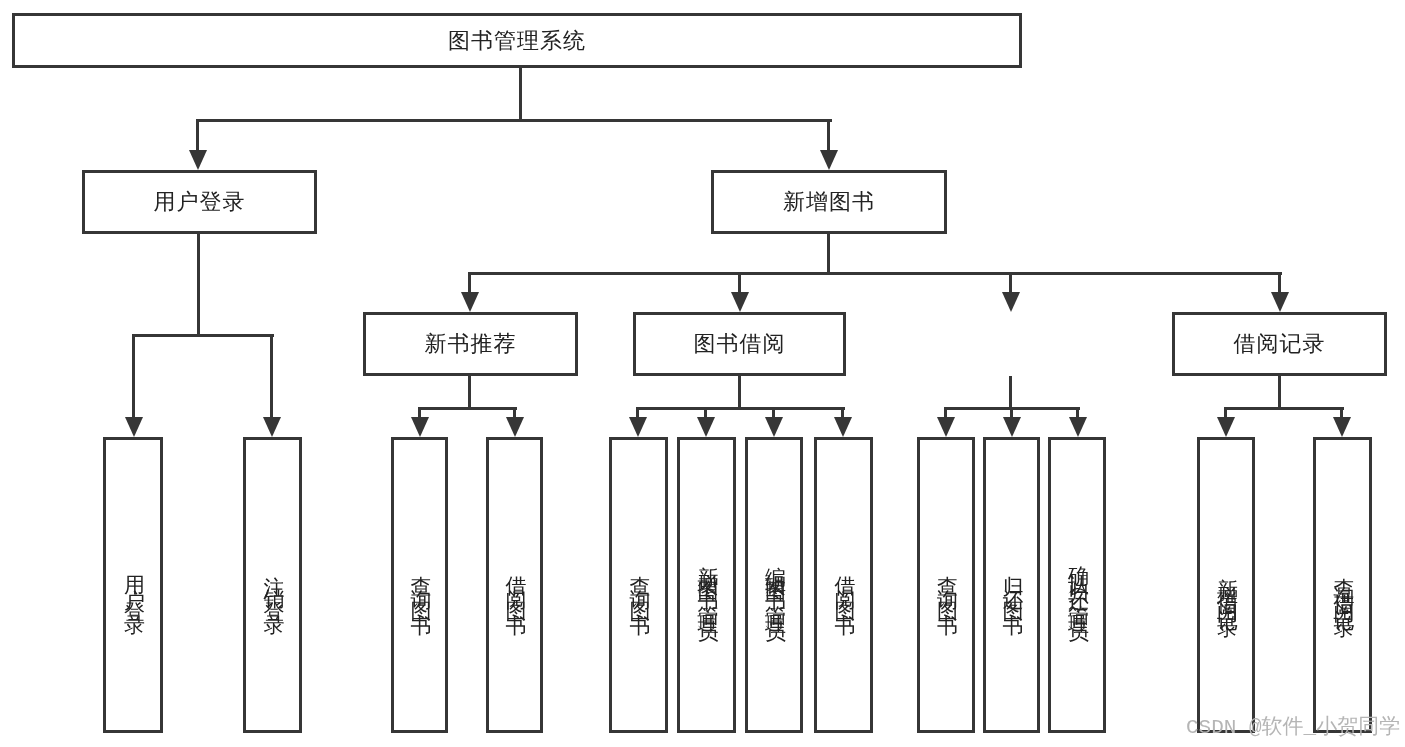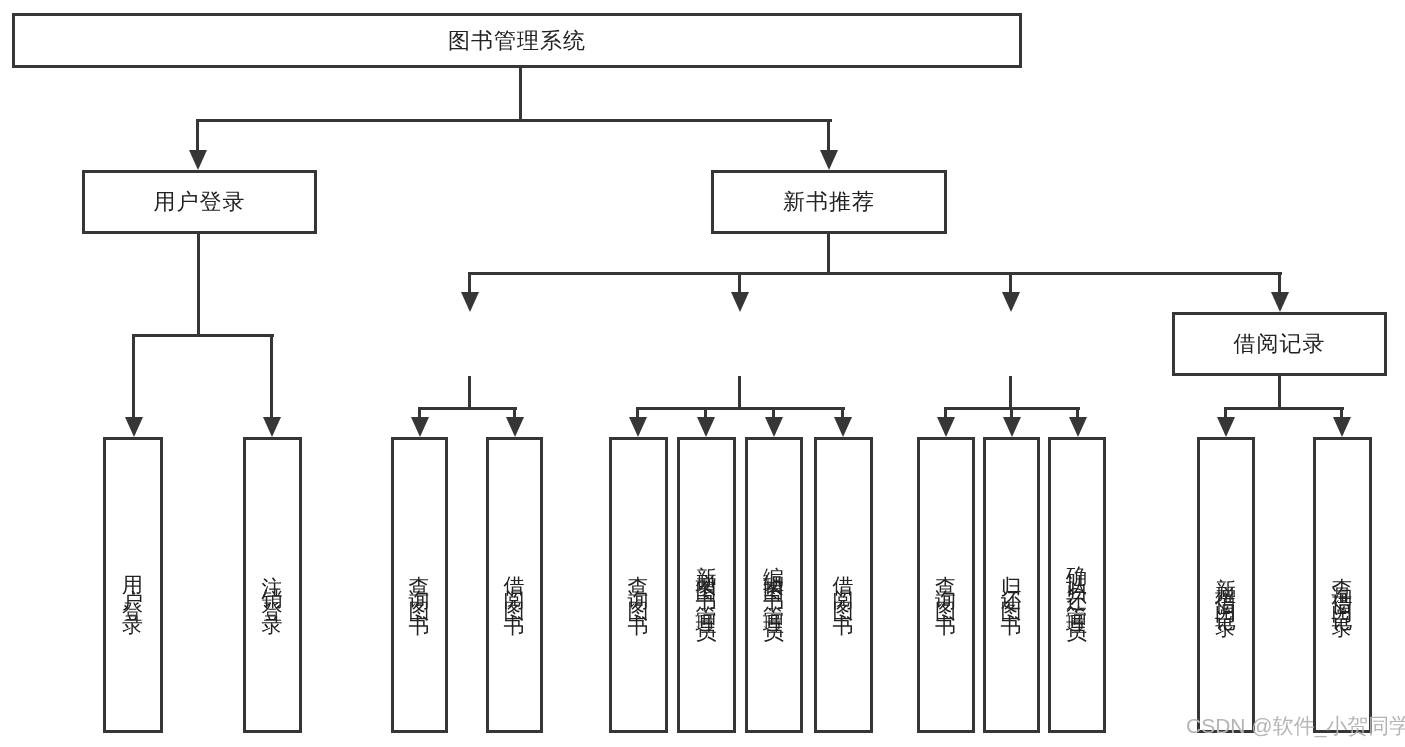--- a/index.html
+++ b/index.html
@@ -1,18 +1,18 @@
 <!DOCTYPE html>
 <html><head>
 <meta charset="utf-8">
 <style>
   html,body{margin:0;padding:0;background:#ffffff;}
   .canvas{
     position:relative;width:1405px;height:747px;background:#ffffff;
-    font-family:Liberation Sans, sans-serif;overflow:hidden;
+    font-family:Liberation Mono, monospace;overflow:hidden;
   }
   .box{
     position:absolute;border:3px solid #363636;background:#ffffff;
     display:flex;align-items:center;justify-content:center;
     color:#222222;box-sizing:border-box;
   }
   .hbox{font-size:22px;letter-spacing:1px;}
   .vbox span{
     writing-mode:vertical-rl;text-orientation:mixed;
     font-size:21px;letter-spacing:13px;line-height:1;
@@ -43,41 +43,47 @@
   <i class="hl" style="left:196px;top:119px;width:636px;"></i>
   <i class="vl" style="left:196px;top:119px;height:31px;"></i>
   <b class="ar" style="left:189px;top:150px;"></b>
   <i class="vl" style="left:827px;top:119px;height:31px;"></i>
   <b class="ar" style="left:820px;top:150px;"></b>
 
   <div class="box hbox" style="left:82px;top:170px;width:235px;height:64px;">
     <span>用户登录</span>
   </div>
   <div class="box hbox" style="left:711px;top:170px;width:236px;height:64px;">
-    <span>新书推荐</span>
+    <span>新增图书</span>
   </div>
 
   <i class="vl" style="left:197px;top:234px;height:103px;"></i>
   <i class="hl" style="left:132px;top:334px;width:142px;"></i>
   <i class="vl" style="left:132px;top:334px;height:83px;"></i>
   <b class="ar" style="left:125px;top:417px;"></b>
   <i class="vl" style="left:270px;top:334px;height:83px;"></i>
   <b class="ar" style="left:263px;top:417px;"></b>
 
   <i class="vl" style="left:827px;top:234px;height:41px;"></i>
   <i class="hl" style="left:468px;top:272px;width:814px;"></i>
   <i class="vl" style="left:468px;top:272px;height:20px;"></i>
   <b class="ar" style="left:461px;top:292px;"></b>
   <i class="vl" style="left:738px;top:272px;height:20px;"></i>
   <b class="ar" style="left:731px;top:292px;"></b>
   <i class="vl" style="left:1009px;top:272px;height:20px;"></i>
   <b class="ar" style="left:1002px;top:292px;"></b>
   <i class="vl" style="left:1278px;top:272px;height:20px;"></i>
   <b class="ar" style="left:1271px;top:292px;"></b>
 
+  <div class="box hbox" style="left:363px;top:312px;width:215px;height:64px;">
+    <span>新书推荐</span>
+  </div>
+  <div class="box hbox" style="left:633px;top:312px;width:213px;height:64px;">
+    <span>图书借阅</span>
+  </div>
   <div class="box hbox" style="left:1172px;top:312px;width:215px;height:64px;">
     <span>借阅记录</span>
   </div>
 
   <i class="vl" style="left:468px;top:376px;height:34px;"></i>
   <i class="hl" style="left:418px;top:407px;width:99px;"></i>
   <i class="vl" style="left:418px;top:407px;height:10px;"></i>
   <b class="ar" style="left:411px;top:417px;"></b>
   <i class="vl" style="left:513px;top:407px;height:10px;"></i>
   <b class="ar" style="left:506px;top:417px;"></b>

